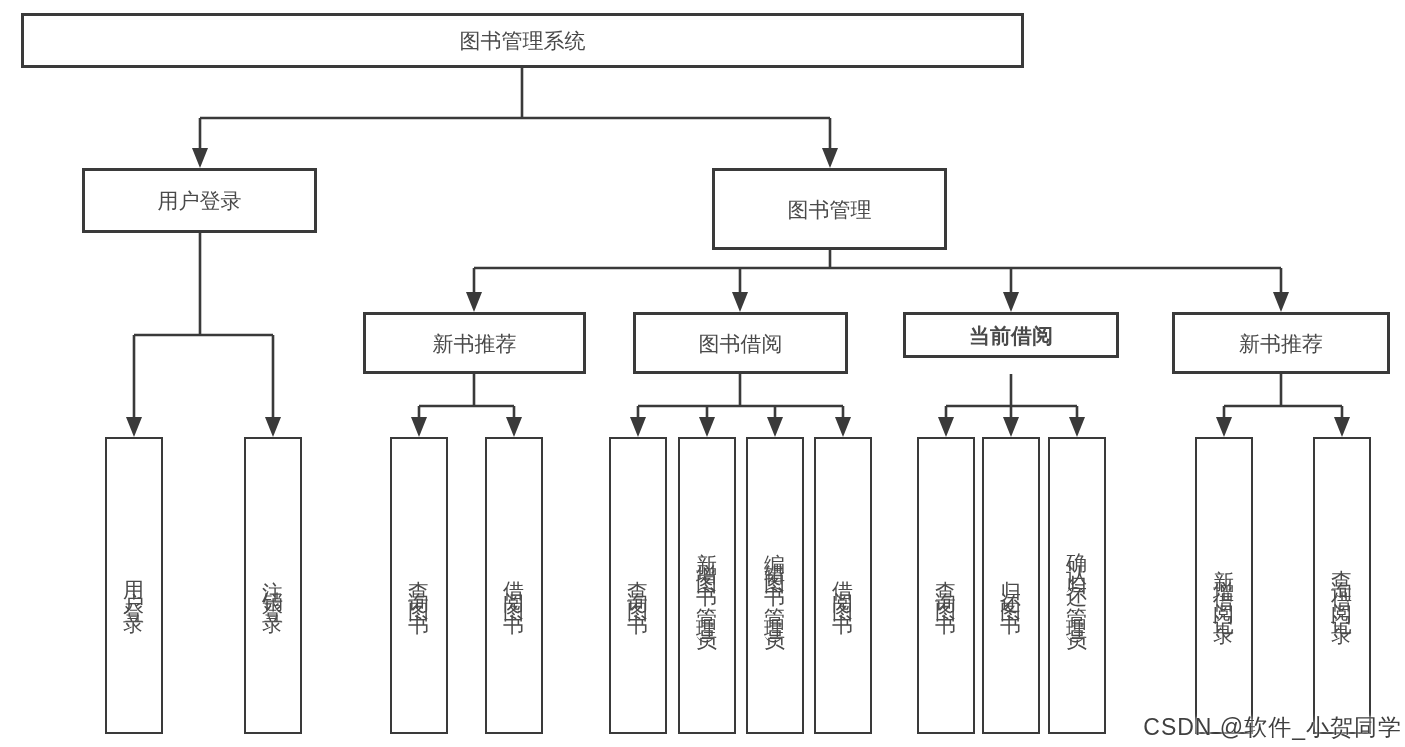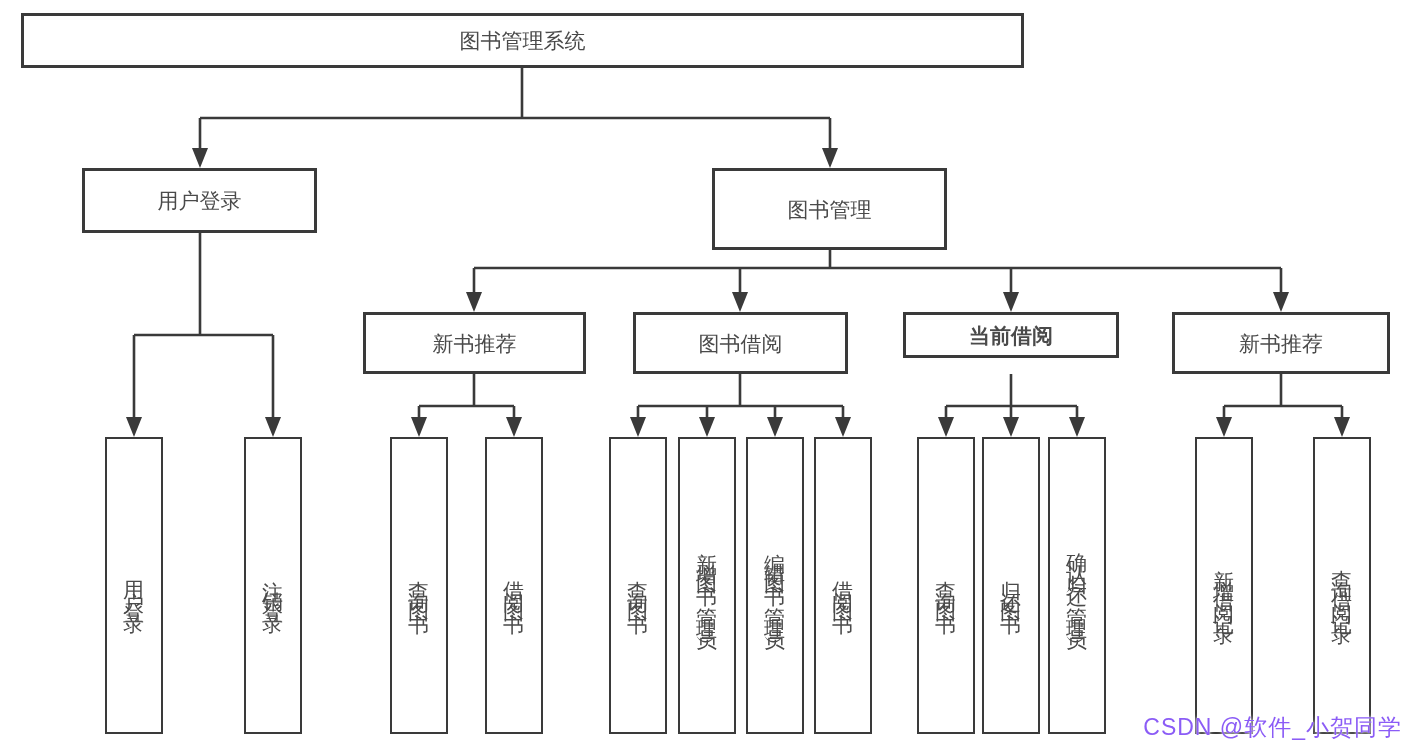--- a/index.html
+++ b/index.html
@@ -41,21 +41,21 @@
     writing-mode: vertical-rl;
     text-orientation: mixed;
     letter-spacing: 11px;
     font-size: 21px;
   }
   .watermark {
     position: absolute;
     top: 712px;
     right: 3px;
     font-size: 23px;
-    color: #8b5cf6;
+    color: #404040;
     letter-spacing: 1px;
     text-shadow: 0 0 5px rgba(255,255,255,0.95), 0 0 2px rgba(255,255,255,0.9);
     white-space: nowrap;
   }
 </style>
 </head>
 <body>
 
 <div class="canvas">
 

